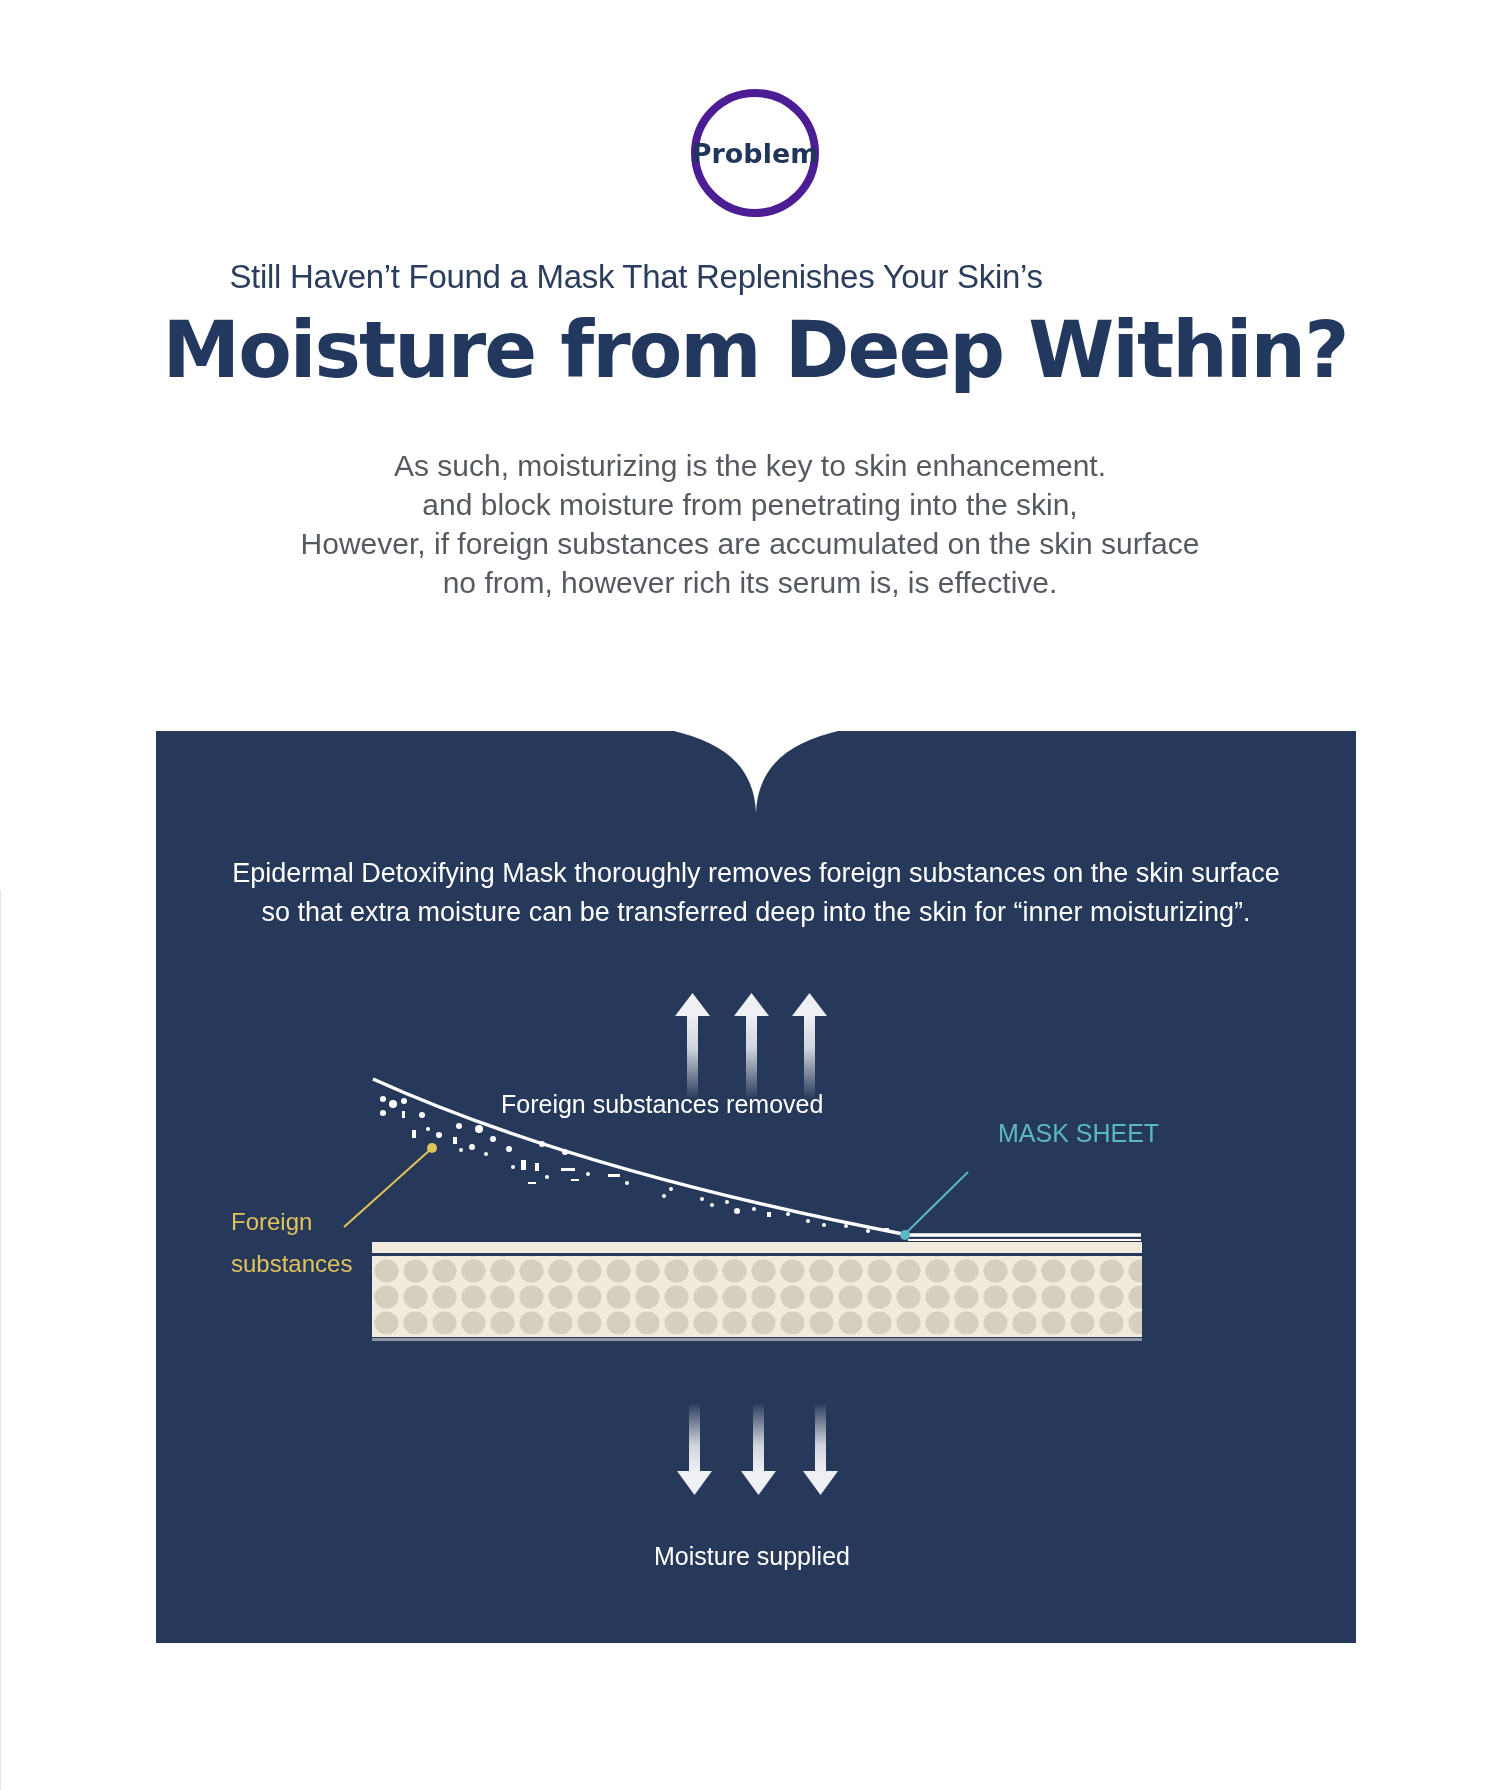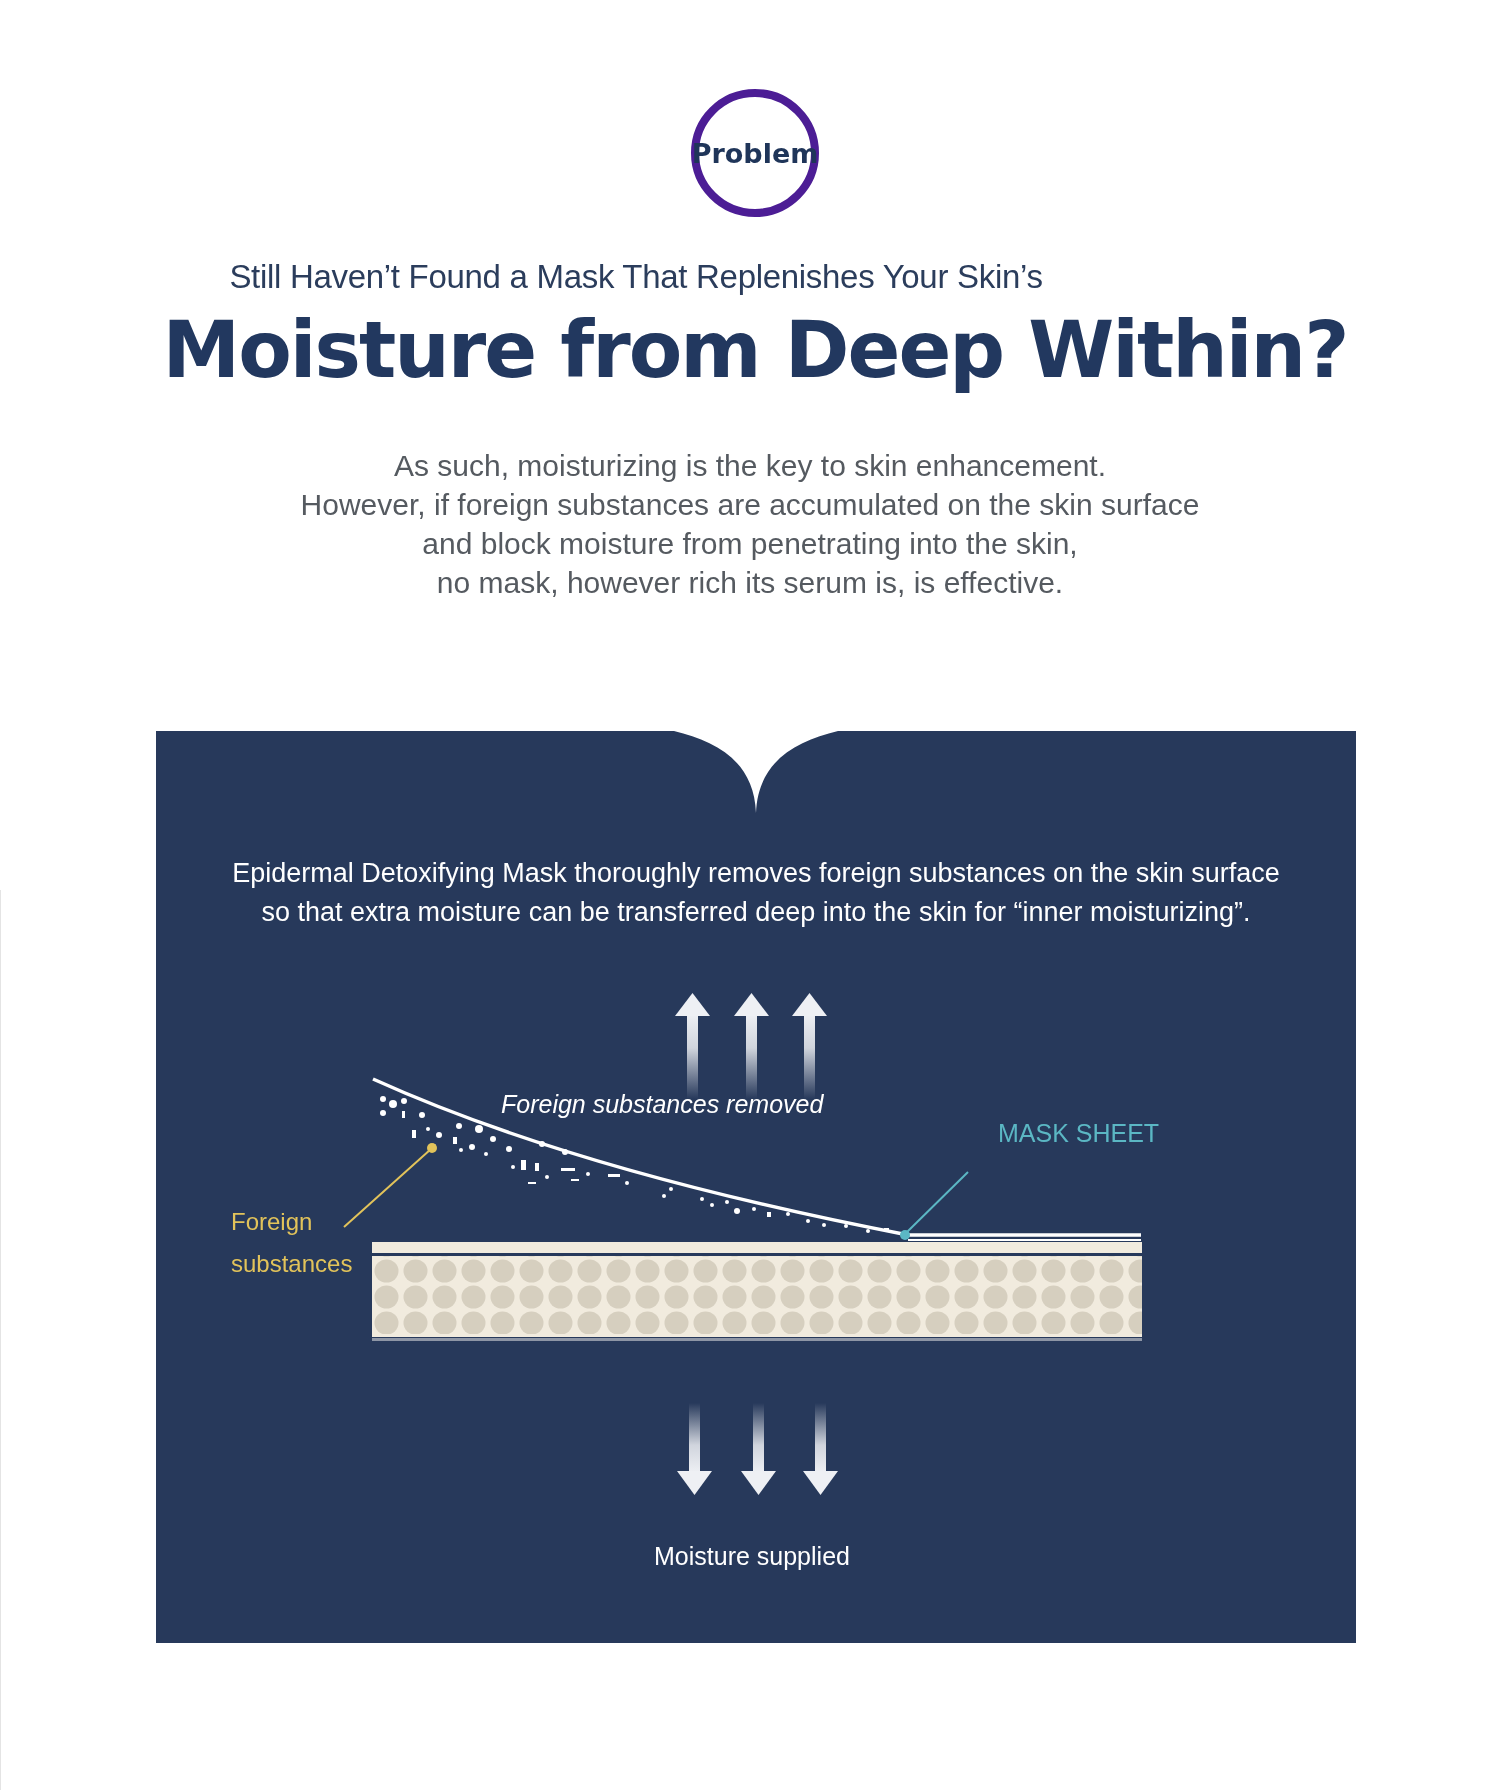--- a/index.html
+++ b/index.html
@@ -31,42 +31,42 @@
     .body-text div { white-space: nowrap; }
     .panel { position: absolute; left: 156px; top: 731px; width: 1224px; height: 912px; }
     .panel svg.bg { position: absolute; left: 0; top: 0; }
     .panel-text {
       position: absolute; left: 0; width: 1200px; top: 123px; text-align: center;
       font-family: "Liberation Sans", sans-serif; font-size: 27px; color: #ffffff; line-height: 39px;
     }
     .panel-text div { white-space: nowrap; }
     .diagram { position: absolute; left: 0; top: 0; }
     .lbl { position: absolute; font-family: "Liberation Sans", sans-serif; white-space: nowrap; }
-    .lbl-removed { left: 345px; top: 359px; font-size: 25px; color: #ffffff; font-style: italic; }
+    .lbl-removed { left: 345px; top: 359px; font-size: 25px; color: #ffffff; }
     .lbl-mask { left: 842px; top: 388px; font-size: 25px; color: #5bb7c4; }
     .lbl-foreign { left: 75px; top: 470px; font-size: 24px; color: #e2c35a; line-height: 42px; }
     .lbl-moisture { left: 498px; top: 805px; font-size: 25px; color: #ffffff; margin-top: 6px; }
   </style>
 </head>
 <body>
 
 <div class="left-edge"></div>
 
 <div class="badge">
   <span>Problem</span>
 </div>
 
 <div class="kicker">Still Haven’t Found a Mask That Replenishes Your Skin’s</div>
 <div class="headline">Moisture from Deep Within?</div>
 
 <div class="body-text">
   <div>As such, moisturizing is the key to skin enhancement.</div>
+  <div>and block moisture from penetrating into the skin,</div>
   <div>However, if foreign substances are accumulated on the skin surface</div>
-  <div>and block moisture from penetrating into the skin,</div>
-  <div>no mask, however rich its serum is, is effective.</div>
+  <div>no from, however rich its serum is, is effective.</div>
 </div>
 
 <div class="panel">
   <svg class="bg" width="1200" height="912" viewBox="0 0 1200 912">
     <path d="M0 0 H518 C560 10 598 30 600 82 C602 30 640 10 682 0 H1200 V912 H0 Z" fill="#27395b"></path>
   </svg>
 
   <div class="panel-text">
     <div>Epidermal Detoxifying Mask thoroughly removes foreign substances on the skin surface</div>
     <div>so that extra moisture can be transferred deep into the skin for “inner moisturizing”.</div>

